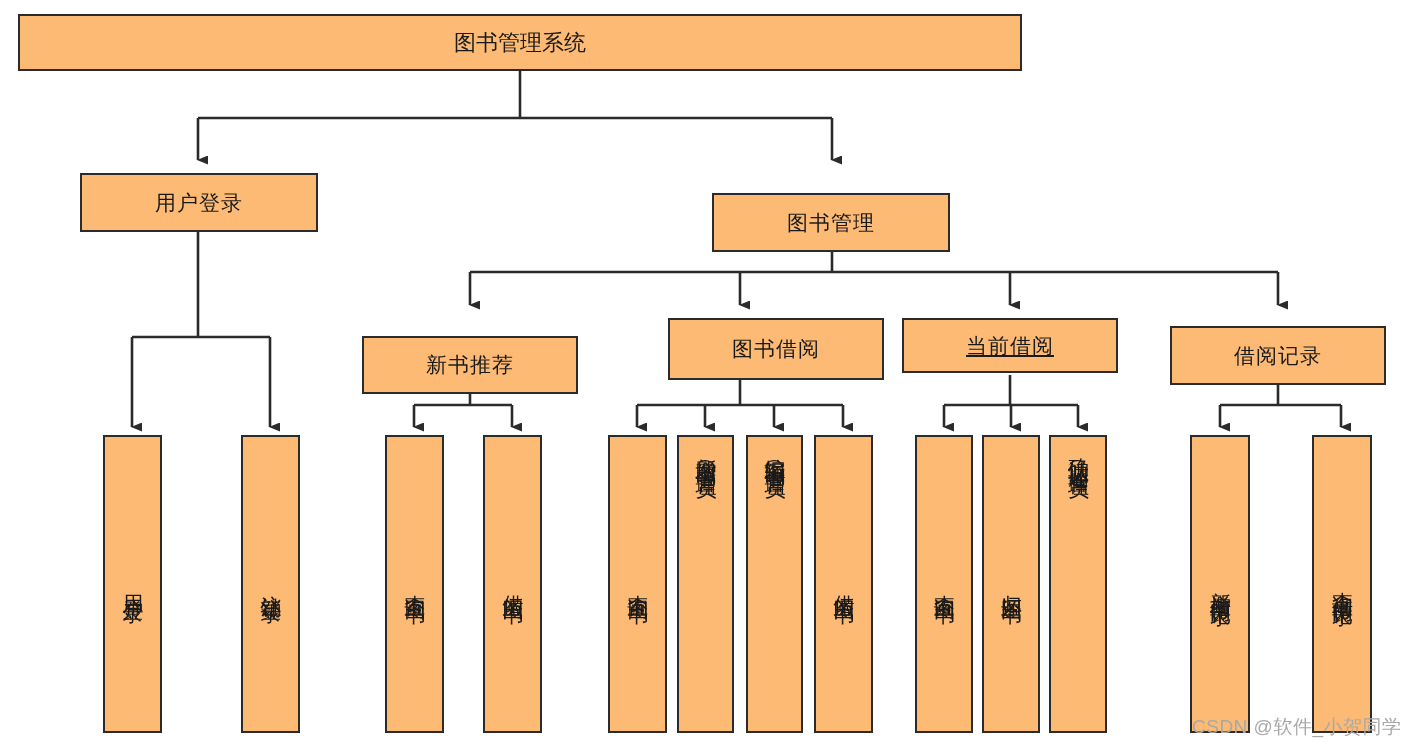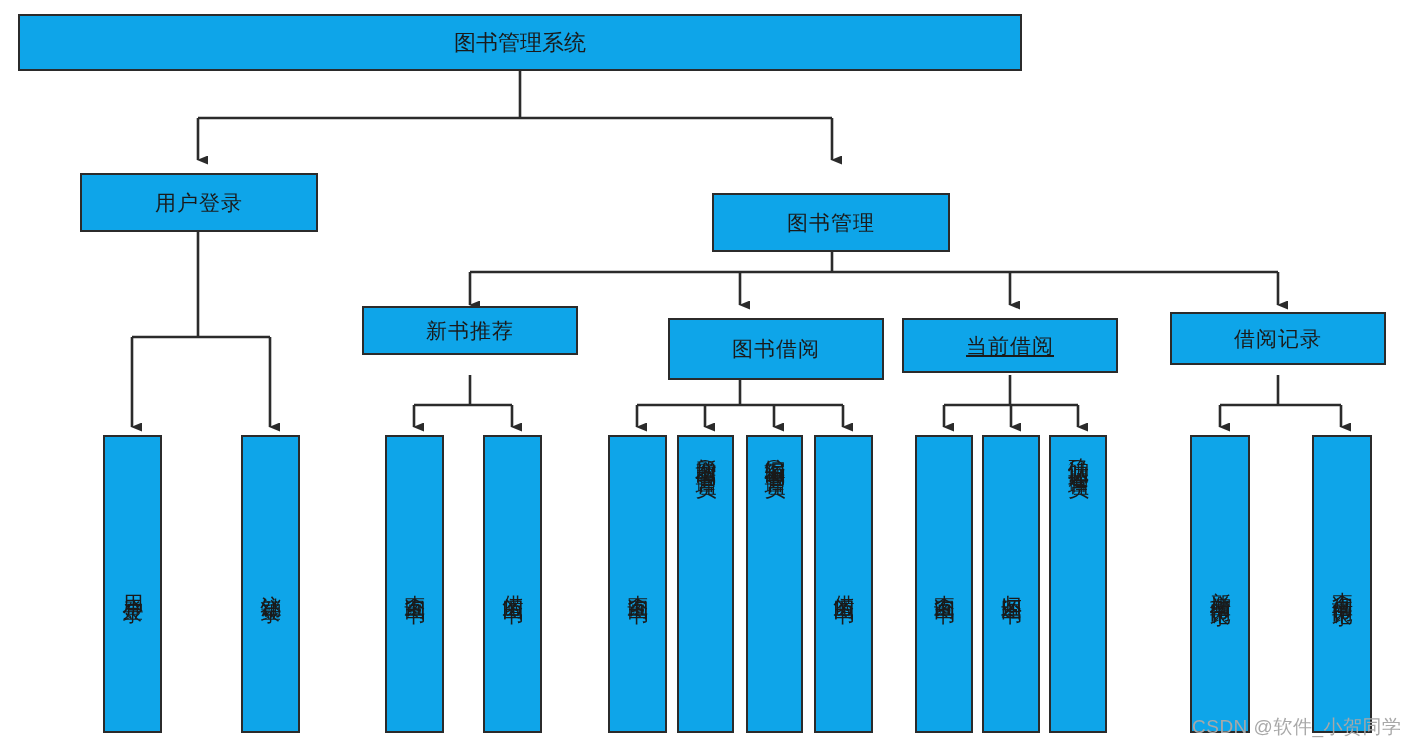--- a/index.html
+++ b/index.html
@@ -22,21 +22,21 @@
     left: 0;
     top: 0;
     width: 1405px;
     height: 747px;
     pointer-events: none;
   }
   .node {
     position: absolute;
     box-sizing: border-box;
     border: 2px solid #2b2b2b;
-    background: #0ea5e9;
+    background: #fdba74;
     display: flex;
     align-items: center;
     justify-content: center;
     color: #1a1a1a;
   }
   .node.horiz {
     font-size: 21px;
     letter-spacing: 1px;
   }
   .node.root {
@@ -126,30 +126,30 @@
     <span>图书管理系统</span>
   </div>
 
   <div class="node horiz" style="left:80px; top:173px; width:238px; height:59px;">
     <span>用户登录</span>
   </div>
   <div class="node horiz" style="left:712px; top:173px; width:238px; height:59px;margin-top:20px;">
     <span>图书管理</span>
   </div>
 
-  <div class="node horiz" style="left:362px; top:306px; width:216px; height:49px;">
+  <div class="node horiz" style="left:362px; top:336px; width:216px; height:58px;">
     <span>新书推荐</span>
   </div>
   <div class="node horiz" style="left:668px; top:318px; width:216px; height:62px;">
     <span>图书借阅</span>
   </div>
   <div class="node horiz" style="left:902px; top:318px; width:216px; height:55px;text-decoration:underline;">
     <span>当前借阅</span>
   </div>
-  <div class="node horiz" style="left:1170px; top:312px; width:216px; height:53px;">
+  <div class="node horiz" style="left:1170px; top:326px; width:216px; height:59px;">
     <span>借阅记录</span>
   </div>
 
   <div class="node leaf" style="left:103px; top:435px; width:59px; height:298px;">
     <span class="vtext">用户登录</span>
   </div>
   <div class="node leaf" style="left:241px; top:435px; width:59px; height:298px;">
     <span class="vtext">注销登录</span>
   </div>
 

